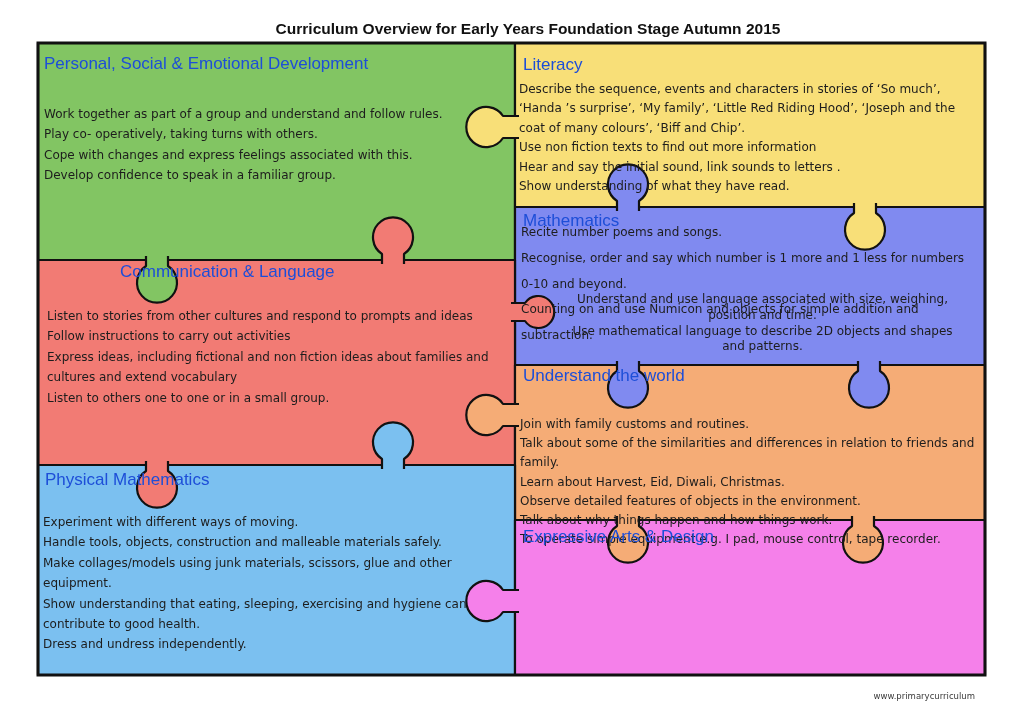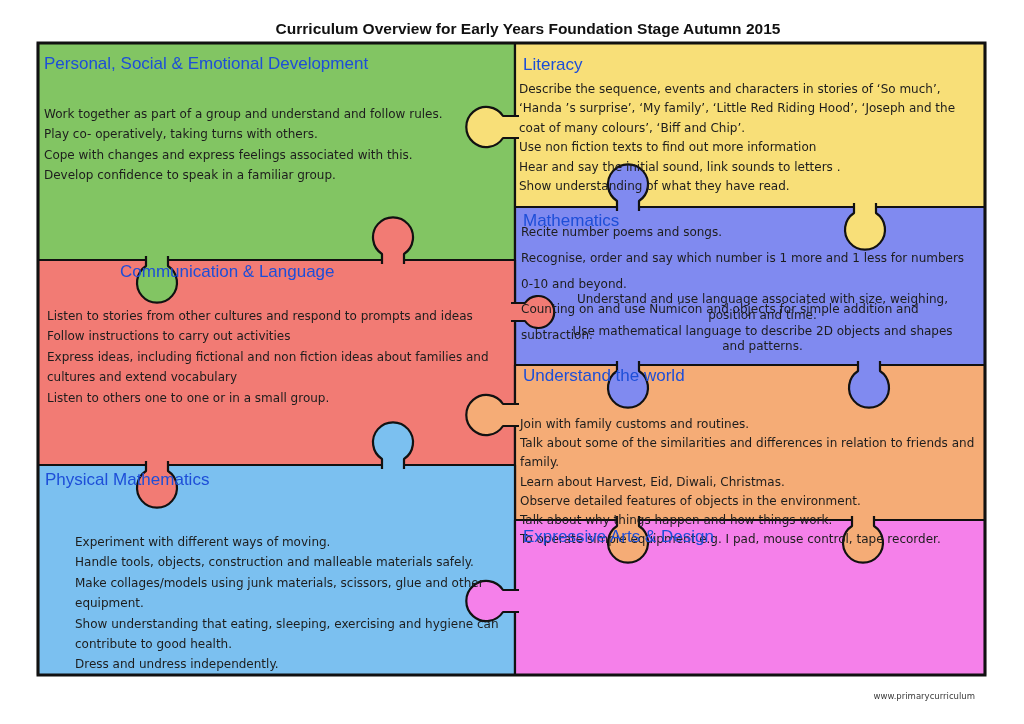--- a/index.html
+++ b/index.html
@@ -97,21 +97,21 @@
 
   <div class="abs sec-title" style="left:523px;top:366px;width:470px;">Understand the world</div>
   <div class="abs sec-body" style="left:520px;top:415px;width:460px;line-height:1.6;">Join with family customs and routines.
 Talk about some of the similarities and differences in relation to friends and family.
 Learn about Harvest, Eid, Diwali, Christmas.
 Observe detailed features of objects in the environment.
 Talk about why things happen and how things work.
 To operate simple equipment e.g. I pad, mouse control, tape recorder.</div>
 
   <div class="abs sec-title" style="left:45px;top:470px;width:477px;">Physical Mathematics</div>
-  <div class="abs sec-body" style="left:43px;top:532px;width:452px;margin-left:32px;">Experiment with different ways of moving.
+  <div class="abs sec-body" style="left:43px;top:512px;width:452px;">Experiment with different ways of moving.
 Handle tools, objects, construction and malleable materials safely.
 Make collages/models using junk materials, scissors, glue and other equipment.
 Show understanding that eating, sleeping, exercising and hygiene can contribute to good health.
 Dress and undress independently.</div>
 
   <div class="abs sec-title" style="left:523px;top:527px;width:470px;">Expressive Arts &amp; Design</div>
 
   <div class="abs footer-note" style="left:700px;top:691px;width:275px;">www.primarycurriculum</div>
 
 </div>

